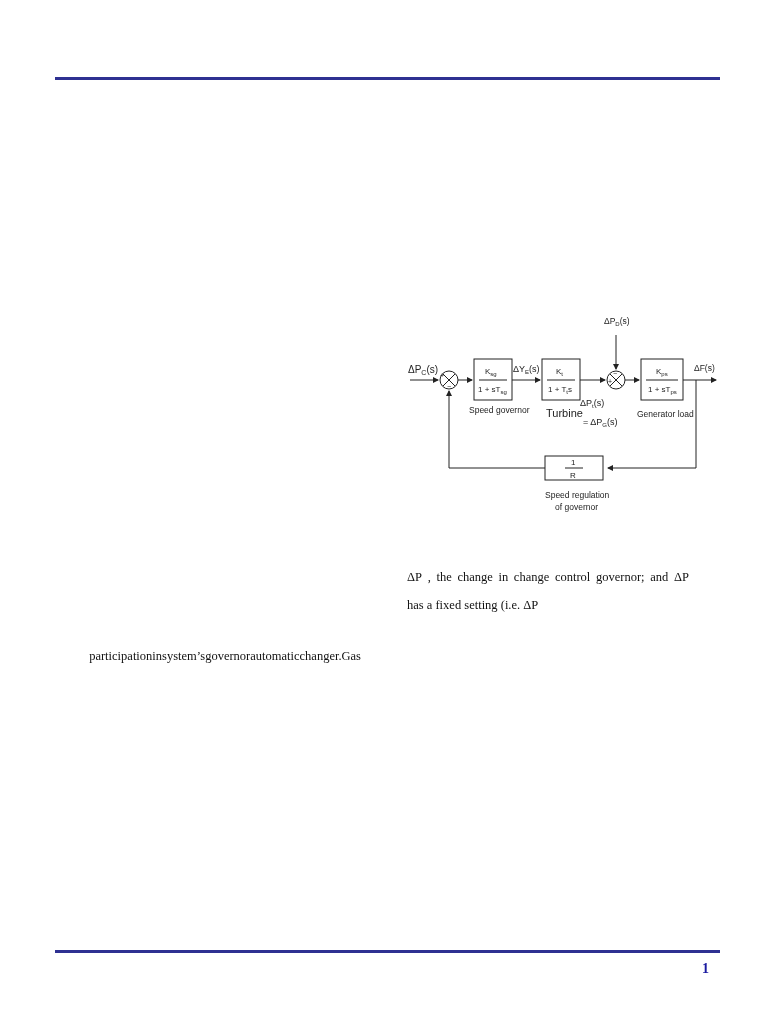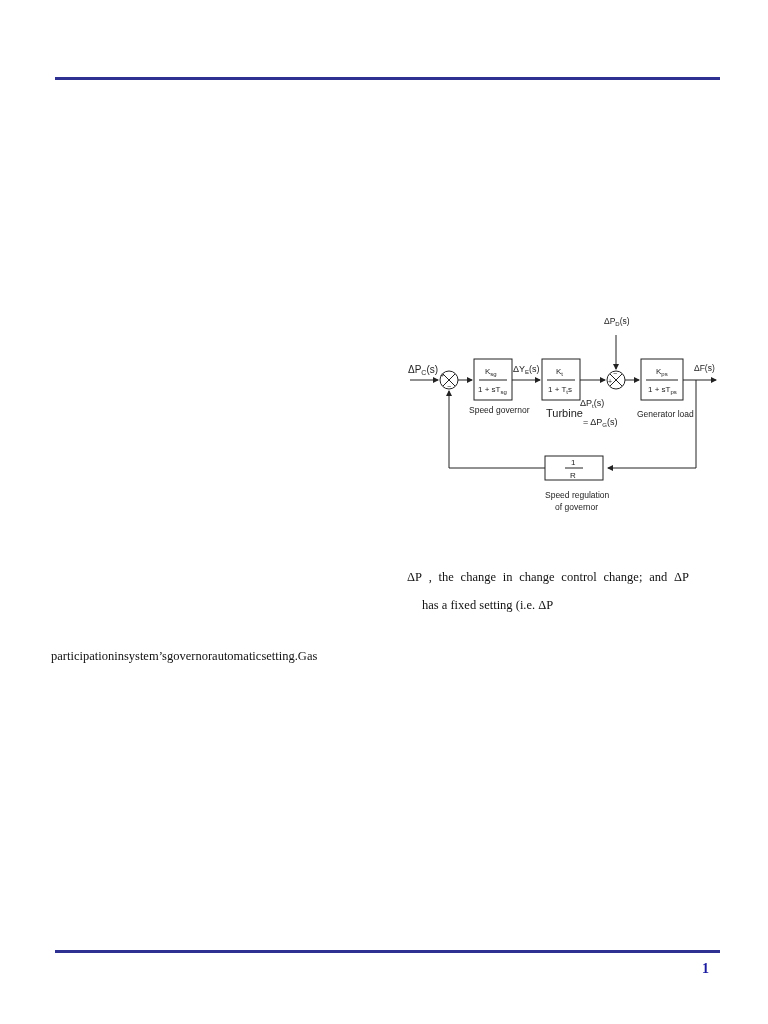--- a/index.html
+++ b/index.html
@@ -4,22 +4,22 @@
   <style>
     html, body { margin: 0; padding: 0; background: #ffffff; }
     body { width: 768px; height: 1024px; position: relative; overflow: hidden;
            font-family: "Liberation Serif", serif; color: #111; }
     .rule { position: absolute; left: 55px; width: 665px; height: 3px; }
     .rule.top { top: 77px; }
     .rule.bottom { top: 950px; }
     .page-num { position: absolute; top: 961px; left: 702px; font-size: 14px; font-weight: bold; }
     .text-line { position: absolute; font-size: 12.5px; white-space: nowrap; }
     .line1 { top: 570px; left: 407px; width: 282px; display: flex; justify-content: space-between; }
-    .line2 { top: 598px; left: 422px; }
-    .line3 { top: 649px; left: 51px; width: 310px; display: flex; justify-content: flex-start; }
+    .line2 { top: 598px; left: 407px; }
+    .line3 { top: 649px; left: 51px; width: 310px; display: flex; justify-content: flex-end; }
     .diagram { position: absolute; left: 405px; top: 305px; width: 315px; height: 215px; }
     .diagram text { font-family: "Liberation Sans", sans-serif; fill: #222; }
   </style>
 </head>
 <body>
 
 <div class="rule top" style="background: rgb(46, 49, 146);"></div>
 
 <svg class="diagram" viewBox="0 0 315 215" xmlns="http://www.w3.org/2000/svg">
   <defs>
@@ -102,30 +102,30 @@
 </svg>
 
 <div class="text-line line1">
   <span>ΔP</span>
   <span>,</span>
   <span>the</span>
   <span>change</span>
   <span>in</span>
   <span>change</span>
   <span>control</span>
-  <span>change;</span>
+  <span>governor;</span>
   <span>and</span>
   <span>ΔP</span>
 </div>
 <div class="text-line line2">has a fixed setting (i.e. ΔP</div>
 
 <div class="text-line line3">
   <span>participation</span>
   <span>in</span>
   <span>system’s</span>
   <span>governor</span>
   <span>automatic</span>
-  <span>setting.</span>
+  <span>changer.</span>
   <span>Gas</span>
 </div>
 
 <div class="rule bottom" style="background: rgb(46, 49, 146);"></div>
 <div class="page-num" style="color: rgb(26, 26, 160);">1</div>
 
 </body></html>

